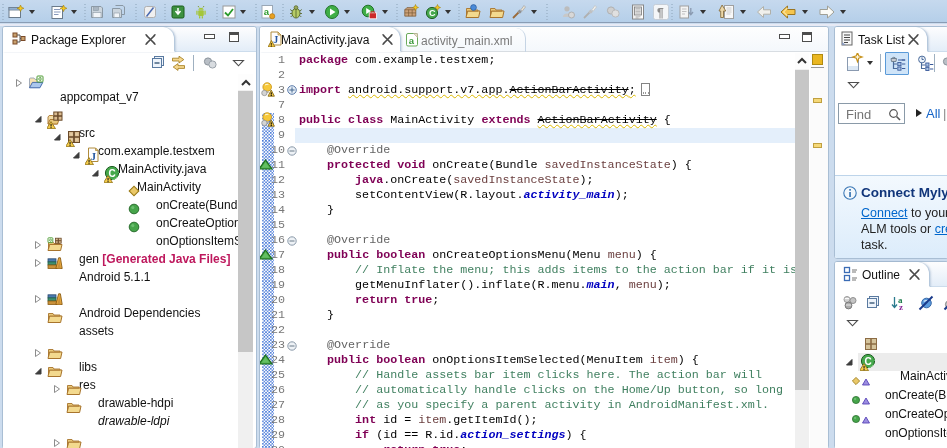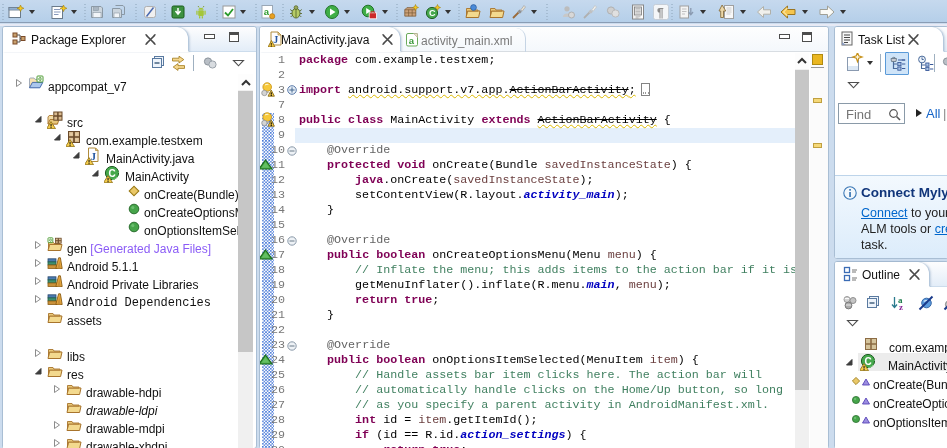--- a/index.html
+++ b/index.html
@@ -18,22 +18,22 @@
   .panel { position:absolute; background:#fff; border:1px solid #a9bed4; border-radius:3px; }
   .phead { position:absolute; left:0; top:0; right:0; height:25px;
     background:linear-gradient(#fdfdfe,#e3edf8); border-bottom:1px solid #ccdcec; border-radius:3px 3px 0 0; }
   #edPanel .phead { background:linear-gradient(#fefefe,#f4f8fc); border-bottom:1px solid #d8dde2; }
   .ptab { position:absolute; left:0; top:0; height:25px; background:#fff;
     border-right:1px solid #b5c8dc; border-bottom:1px solid #fff; border-radius:2px 12px 0 0;
     box-shadow: 1px 0 2px rgba(120,150,180,.35); }
   .ptab .lbl { position:absolute; top:6px; font-size:12px; color:#111; white-space:nowrap; }
   .ticon16 { position:absolute; width:16px; height:16px; }
   .trow { position:absolute; height:18px; font-size:12px; color:#111; white-space:nowrap; }
-  .trow .txt { position:absolute; top:6px; }
-  .dec { color:#8b5cf6; }
+  .trow .txt { position:absolute; top:16px;margin-left:12px; }
+  .dec { color:#be185d;font-weight:bold; }
   .sbtrack { position:absolute; background:#f0f0f0; }
   .sbthumb { position:absolute; background:#c6c6c6; }
   #code { position:absolute; left:299px; top:53px; width:496px; height:395px; overflow:hidden;
      font-family:"Liberation Mono",monospace; font-size:11.7px; line-height:15px; white-space:pre; color:#000; }
   #lnums { position:absolute; left:259px; top:53px; width:26px; height:395px;
      font-family:"Liberation Mono",monospace; font-size:11.7px; line-height:15px; color:#787878; text-align:right; white-space:pre; }
   .kw { color:#7f0055; font-weight:bold; }
   .ann { color:#646464; }
   .cmt { color:#3f7f5f; }
   .sf { color:#0000c0; font-weight:bold; font-style:italic; }
@@ -279,21 +279,21 @@
       </svg></span>
 <span class="dd" style="left:802px;"></span>
 <span class="tbi" style="left:818px;"><svg viewBox="0 0 16 16">
         <path d="M8.5 2 L15 8 L8.5 14 V10.5 H1 V5.5 H8.5 Z" fill="#fbfbf7" stroke="#a0a096"></path>
       </svg></span>
 <span class="dd" style="left:840px;"></span>
 </div>
 
 <div class="panel" id="pkgPanel" style="left:2px; top:26px; width:255px; height:423px;">
   <div class="phead"></div>
-  <div class="ptab" style="width:186px;">
+  <div class="ptab" style="width:172px;">
     <svg class="ticon16" style="left:9px;top:4px;" viewBox="0 0 16 16">
         <g fill="#9e6a39">
           <rect x="1" y="2" width="4" height="4" fill="#c8a06e" stroke="#7a4a28" stroke-width="1"></rect>
           <rect x="1" y="9" width="4" height="4" fill="#c8a06e" stroke="#7a4a28" stroke-width="1"></rect>
           <rect x="9" y="5.5" width="4" height="4" fill="#c8a06e" stroke="#7a4a28" stroke-width="1"></rect>
           <path d="M5 4h3v3.5h1M5 11h3v-3.5" stroke="#555" stroke-width="1" fill="none"></path>
         </g>
       </svg>
     <span class="lbl" style="left:28px;">Package Explorer</span>
     <svg class="xx" style="left:142px;top:7px;" viewBox="0 0 11 11">
@@ -409,30 +409,21 @@
       </div>
     <div class="trow" style="top:180px;left:0;right:0;">
         <svg class="abs" style="left:31px;top:5px;width:8px;height:8px;">
           <use href="#tric"></use>
         </svg>
         <svg class="abs" style="left:44px;top:1px;width:16px;height:16px;">
           <use href="#lib"></use>
         </svg>
         <span class="txt" style="left:64px;">Android 5.1.1</span>
       </div>
-    <div class="trow" style="top:198px;left:0;right:0;">
-        <svg class="abs" style="left:31px;top:5px;width:8px;height:8px;">
-          <use href="#tric"></use>
-        </svg>
-        <svg class="abs" style="left:44px;top:1px;width:16px;height:16px;">
-          <use href="#lib"></use>
-        </svg>
-        <span class="txt" style="left:64px;">Android Private Libraries</span>
-      </div>
-    <div class="trow" style="top:216px;left:0;right:0;font-family:Liberation Mono, monospace;">
+    <div class="trow" style="top:216px;left:0;right:0;">
         <svg class="abs" style="left:31px;top:5px;width:8px;height:8px;">
           <use href="#tric"></use>
         </svg>
         <svg class="abs" style="left:44px;top:1px;width:16px;height:16px;">
           <use href="#lib"></use>
         </svg>
         <span class="txt" style="left:64px;">Android Dependencies</span>
       </div>
     <div class="trow" style="top:234px;left:0;right:0;">
         <svg class="abs" style="left:44px;top:1px;width:16px;height:16px;">
@@ -465,29 +456,20 @@
         <svg class="abs" style="left:63px;top:1px;width:16px;height:16px;">
           <use href="#ofold"></use>
         </svg>
         <span class="txt" style="left:83px;">drawable-hdpi</span>
       </div>
     <div class="trow" style="top:324px;left:0;right:0;font-style:italic;">
         <svg class="abs" style="left:63px;top:1px;width:16px;height:16px;">
           <use href="#ofold"></use>
         </svg>
         <span class="txt" style="left:83px;">drawable-ldpi</span>
-      </div>
-    <div class="trow" style="top:342px;left:0;right:0;">
-        <svg class="abs" style="left:50px;top:5px;width:8px;height:8px;">
-          <use href="#tric"></use>
-        </svg>
-        <svg class="abs" style="left:63px;top:1px;width:16px;height:16px;">
-          <use href="#ofold"></use>
-        </svg>
-        <span class="txt" style="left:83px;">drawable-mdpi</span>
       </div>
     <div class="trow" style="top:360px;left:0;right:0;">
         <svg class="abs" style="left:50px;top:5px;width:8px;height:8px;">
           <use href="#tric"></use>
         </svg>
         <svg class="abs" style="left:63px;top:1px;width:16px;height:16px;">
           <use href="#ofold"></use>
         </svg>
         <span class="txt" style="left:83px;">drawable-xhdpi</span>
       </div>
@@ -648,21 +630,21 @@
     <span class="kw">public</span> <span class="kw">boolean</span> onOptionsItemSelected(MenuItem <span class="pv">item</span>) {
         <span class="cmt">// Handle assets bar item clicks here. The action bar will</span>
         <span class="cmt">// automatically handle clicks on the Home/Up button, so long</span>
         <span class="cmt">// as you specify a parent activity in AndroidManifest.xml.</span>
         <span class="kw">int</span> id = <span class="pv">item</span>.getItemId();
         <span class="kw">if</span> (id == R.id.<span class="sf">action_settings</span>) {
             <span class="kw">return</span> <span class="kw">true</span>;</div>
 
 <div class="panel" id="taskPanel" style="left:834px; top:26px; width:115px; height:233px;">
   <div class="phead"></div>
-  <div class="ptab" style="width:109px;">
+  <div class="ptab" style="width:93px;">
     <svg class="ticon16" style="left:5px;top:4px;" viewBox="0 0 16 16">
         <rect x="2" y="1" width="10" height="13" fill="#f8f8f8" stroke="#666"></rect>
         <path d="M4 4h6M4 6.5h6M4 9h6M4 11.5h4" stroke="#444" stroke-width="1.2"></path>
         <path d="M2 11 L6 14 L2 14Z" fill="#8899bb"></path>
       </svg>
     <span class="lbl" style="left:23px;">Task List</span>
     <svg class="xx" style="left:73px;top:7px;" viewBox="0 0 11 11">
         <path d="M1 1 L10 10 M10 1 L1 10" stroke="#4a4a4a" stroke-width="1.7" fill="none"></path>
         <path d="M0.4 0.4 l2 .9 M10.6 0.4 l-2 .9 M0.4 10.6 l2-.9 M10.6 10.6 l-2-.9" stroke="#4a4a4a" stroke-width="1" fill="none"></path>
       </svg>

